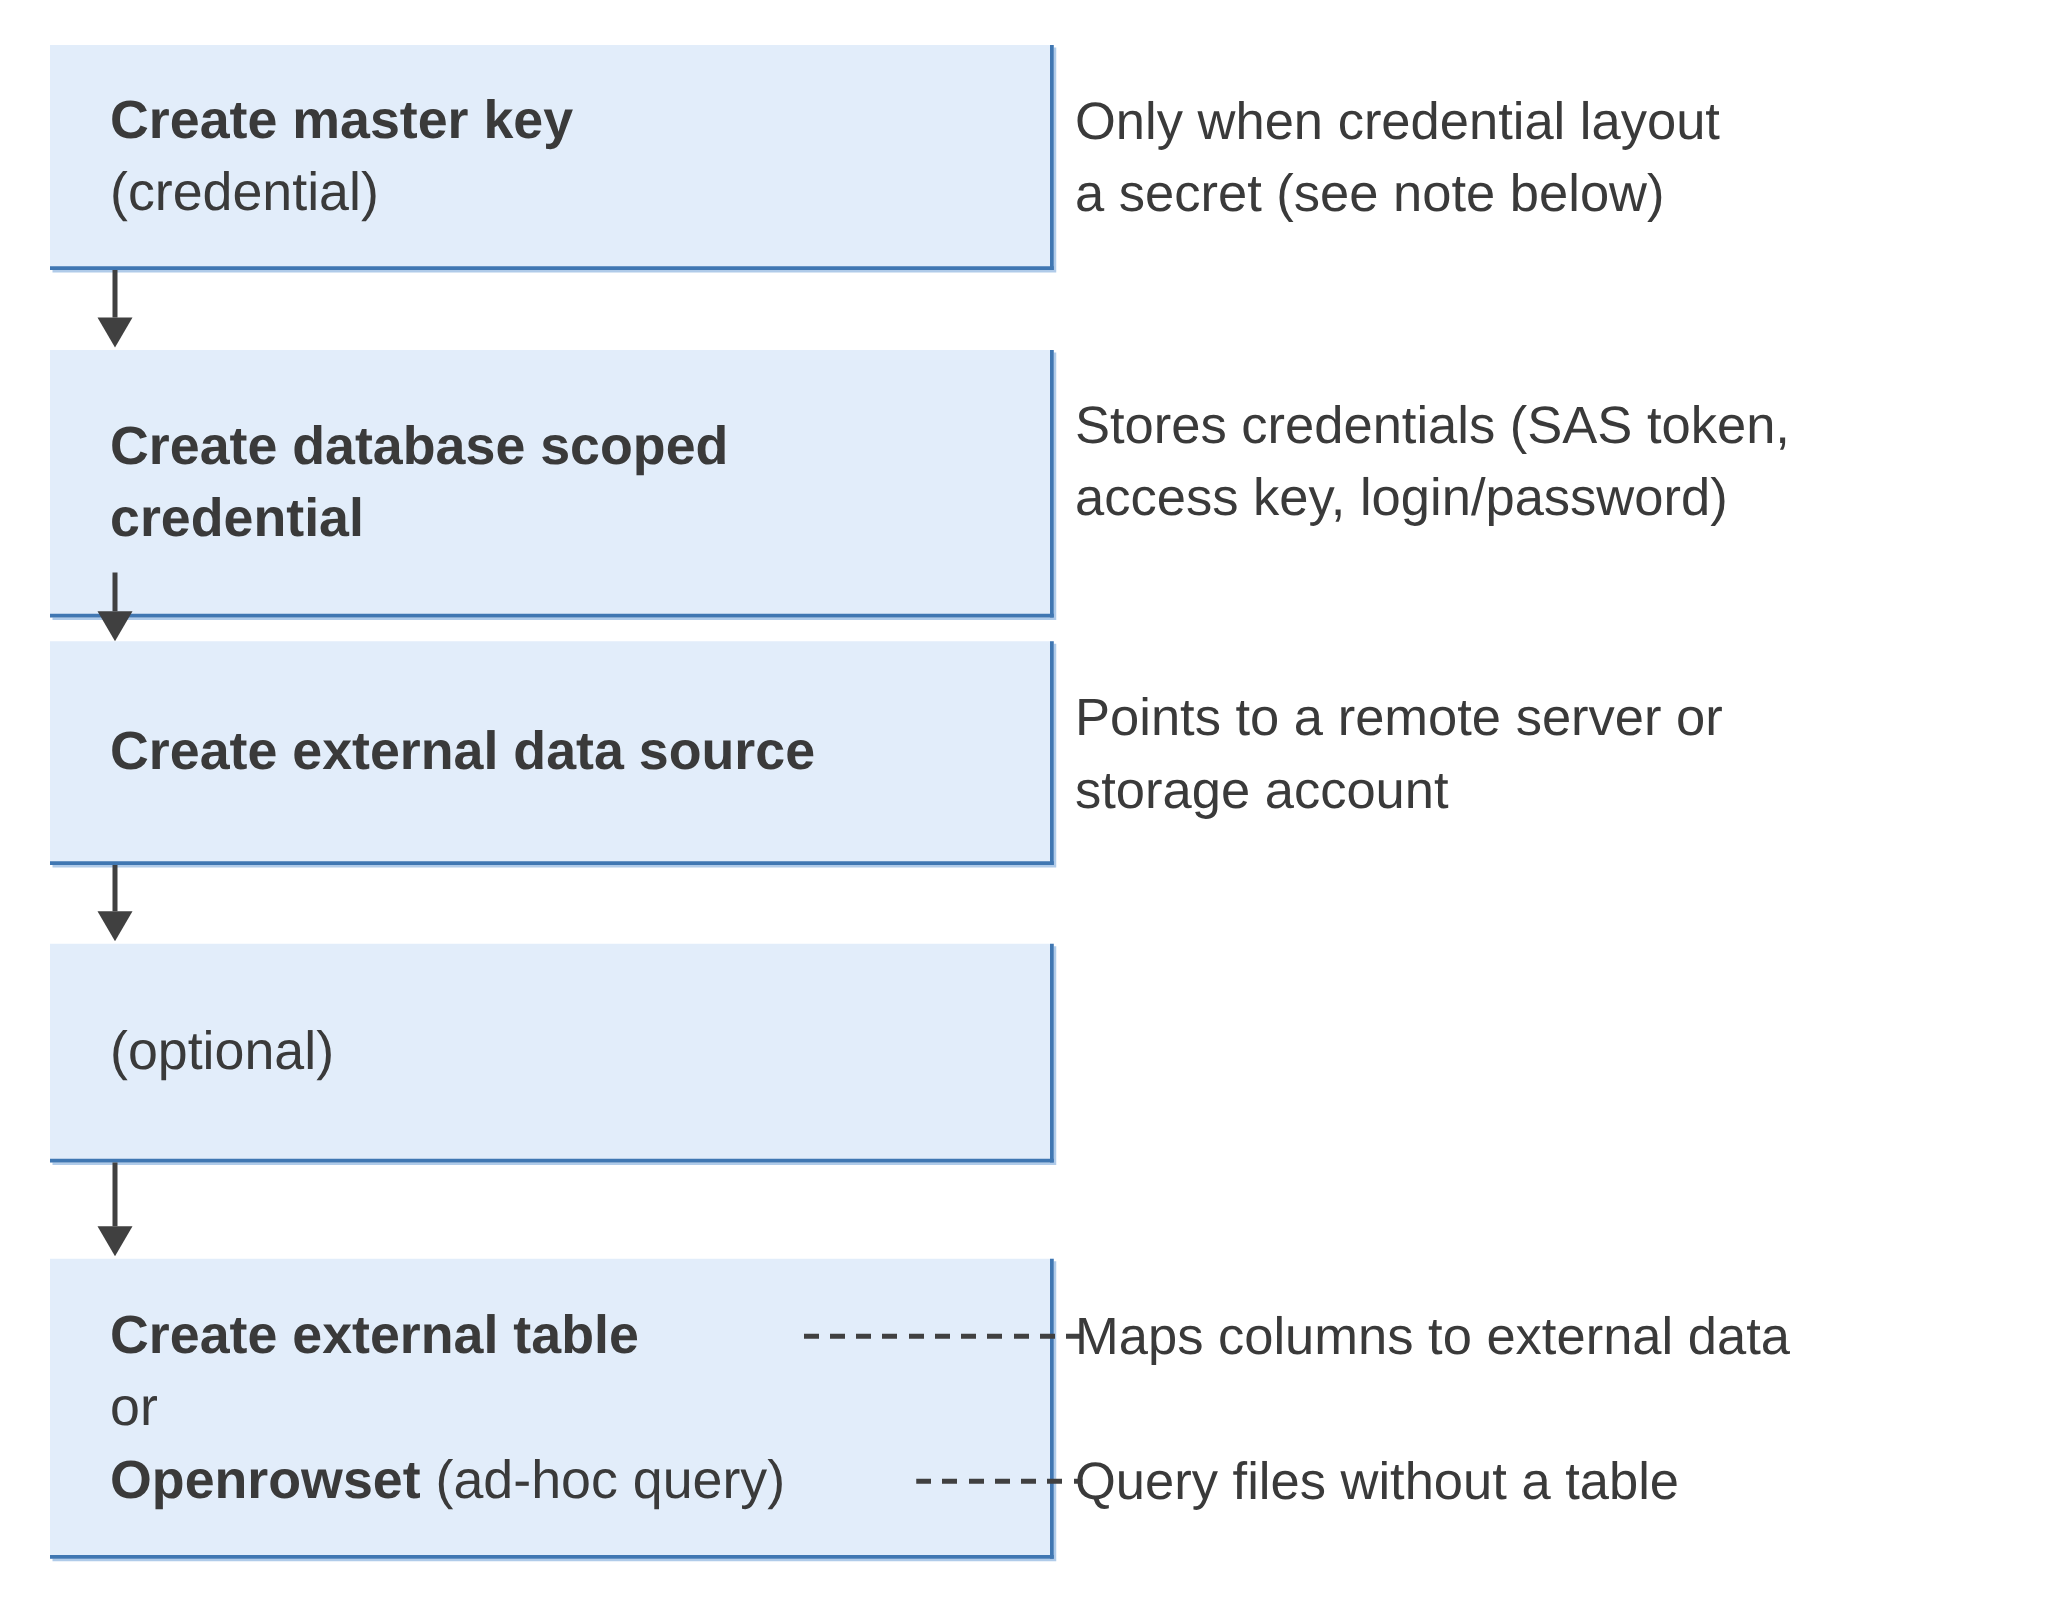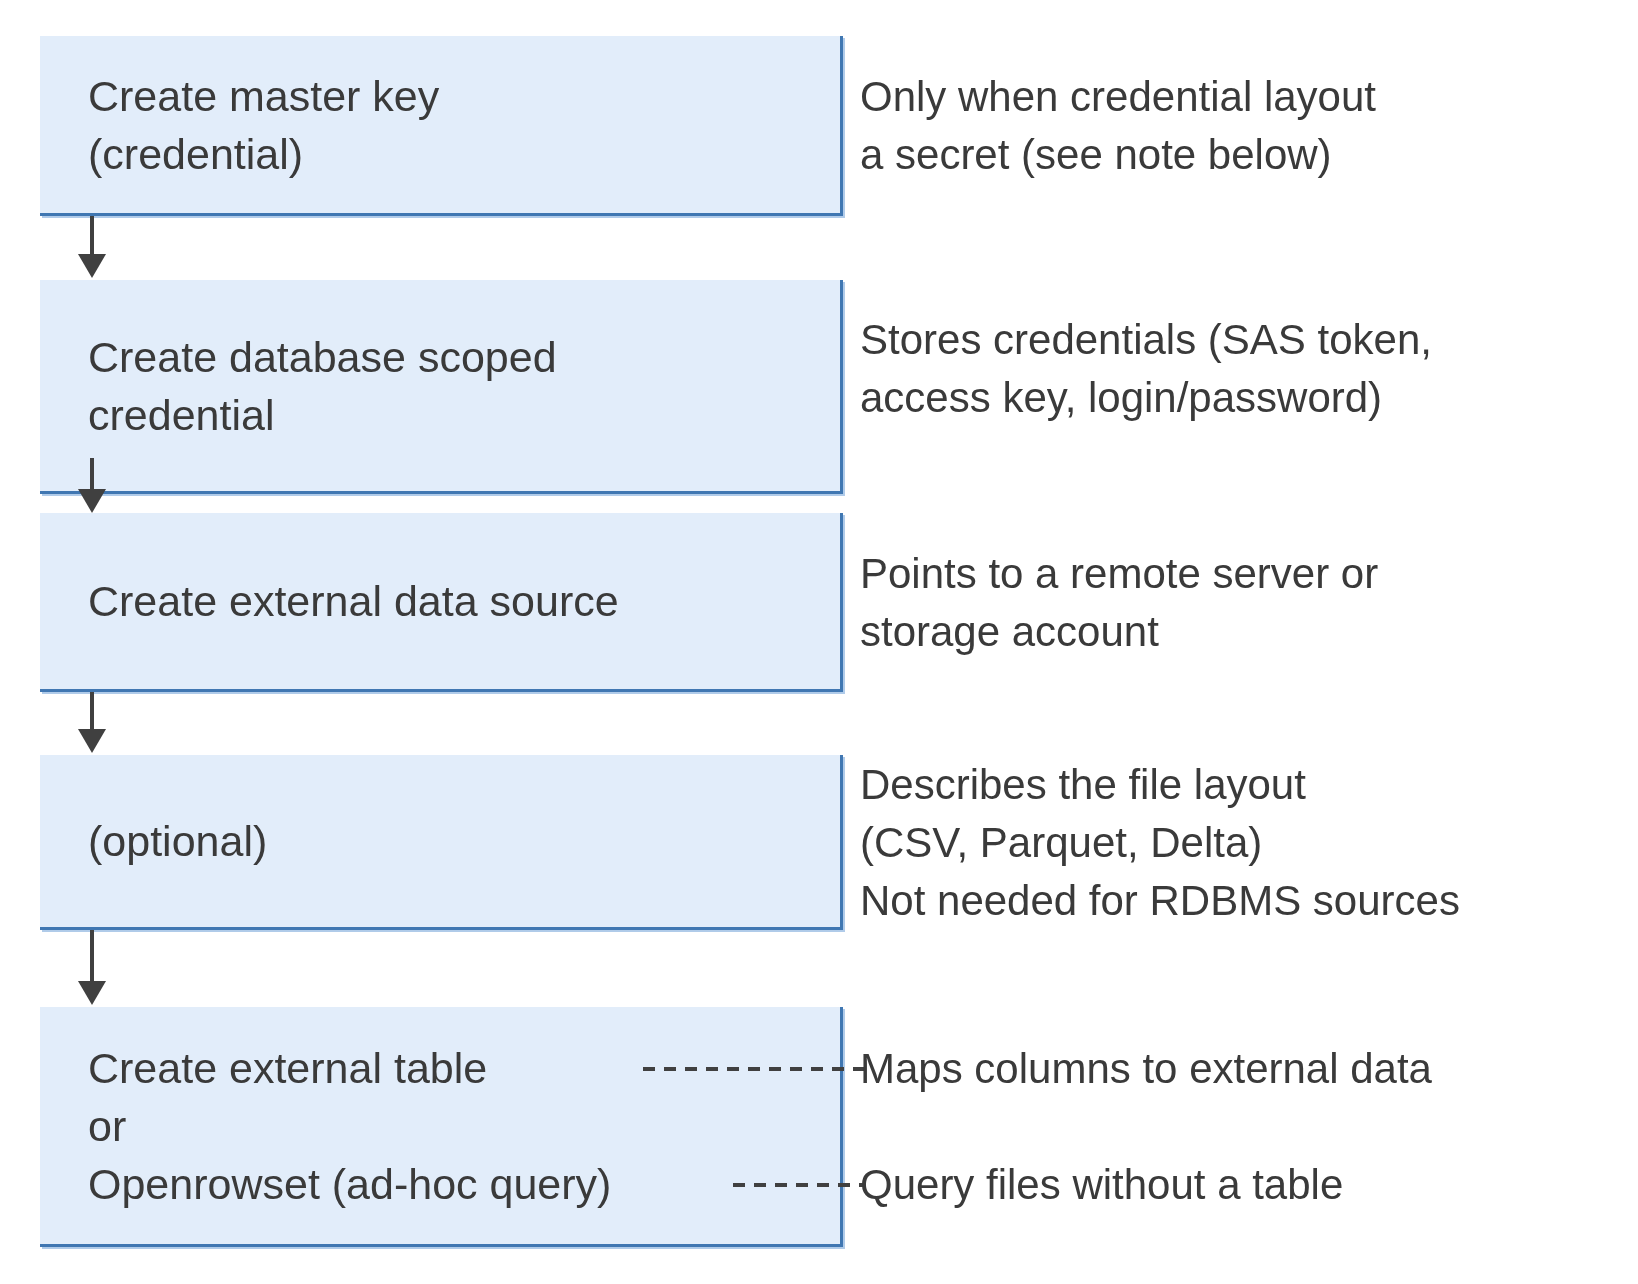--- a/index.html
+++ b/index.html
@@ -32,21 +32,21 @@
     border-right: 3px solid var(--box-border);
     border-bottom: 3px solid var(--box-border);
     box-shadow: 2px 2px 0 var(--box-edge-light);
     display: flex;
     flex-direction: column;
     justify-content: center;
     padding-left: 48px;
     font-size: 43px;
     line-height: 58px;
   }
-  .bold { font-weight: 400; }
+  .bold { font-weight: 700; }
   .note {
     position: absolute;
     left: 860px;
     display: flex;
     flex-direction: column;
     justify-content: center;
     font-size: 42px;
     line-height: 58px;
   }
   .note-line { white-space: nowrap; }
@@ -139,25 +139,20 @@
   </div>
 
   <div class="arrow" id="arrow-3">
     <div class="arrow-shaft"></div>
     <div class="arrow-head"></div>
   </div>
 
   <div class="flow-box" id="box-4">
     <div>(optional)</div>
   </div>
-  <div class="note" id="note-4">
-    <div class="note-line">Describes the file layout</div>
-    <div class="note-line">(CSV, Parquet, Delta)</div>
-    <div class="note-line">Not needed for RDBMS sources</div>
-  </div>
 
   <div class="arrow" id="arrow-4">
     <div class="arrow-shaft"></div>
     <div class="arrow-head"></div>
   </div>
 
   <div class="flow-box" id="box-5">
     <div class="bold">Create external table</div>
     <div>or</div>
     <div>

